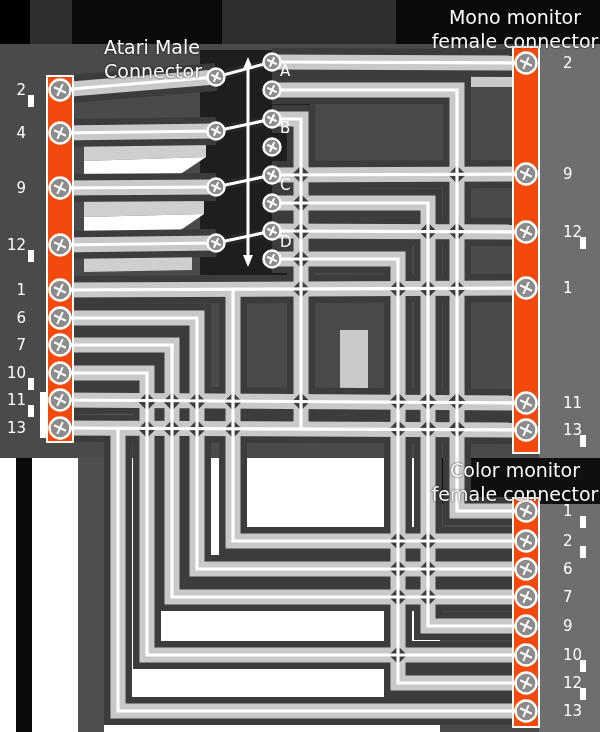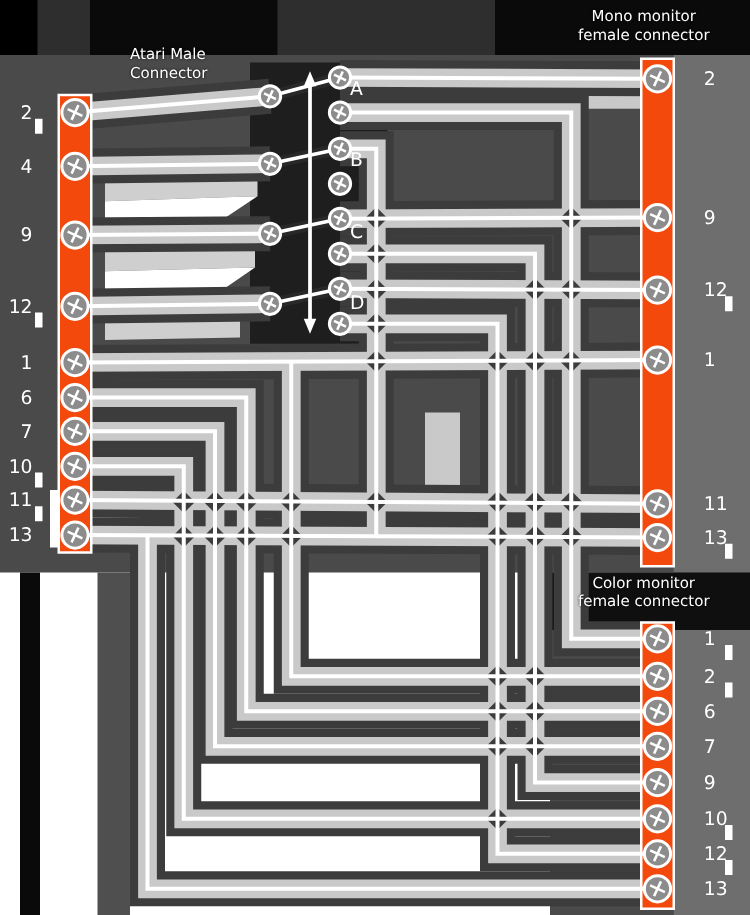--- a/index.html
+++ b/index.html
@@ -1,19 +1,19 @@
 <!DOCTYPE html>
 <html><head>
 <meta charset="utf-8">
 <style>
   html,body{margin:0;padding:0;background:#ffffff;}
   #stage{position:relative;width:600px;height:732px;background:#ffffff;overflow:hidden;
          font-family:"DejaVu Sans",sans-serif;}
   #diagram-svg{position:absolute;left:0;top:0;}
-  .conn-title{position:absolute;color:#ffffff;font-size:12px;line-height:1.25;
+  .conn-title{position:absolute;color:#ffffff;font-size:19px;line-height:1.25;
               white-space:pre-line;text-shadow:0 0 2px #000;}
   #title-atari{left:64px;top:36px;text-align:left;margin-left:40px;}
   #title-mono{left:430px;top:6px;width:170px;text-align:center;}
   #title-color{left:430px;top:459px;width:170px;text-align:center;}
 </style>
 </head>
 <body>
 
 <div id="stage">
   <svg id="diagram-svg" width="600" height="732" viewBox="0 0 600 732">

